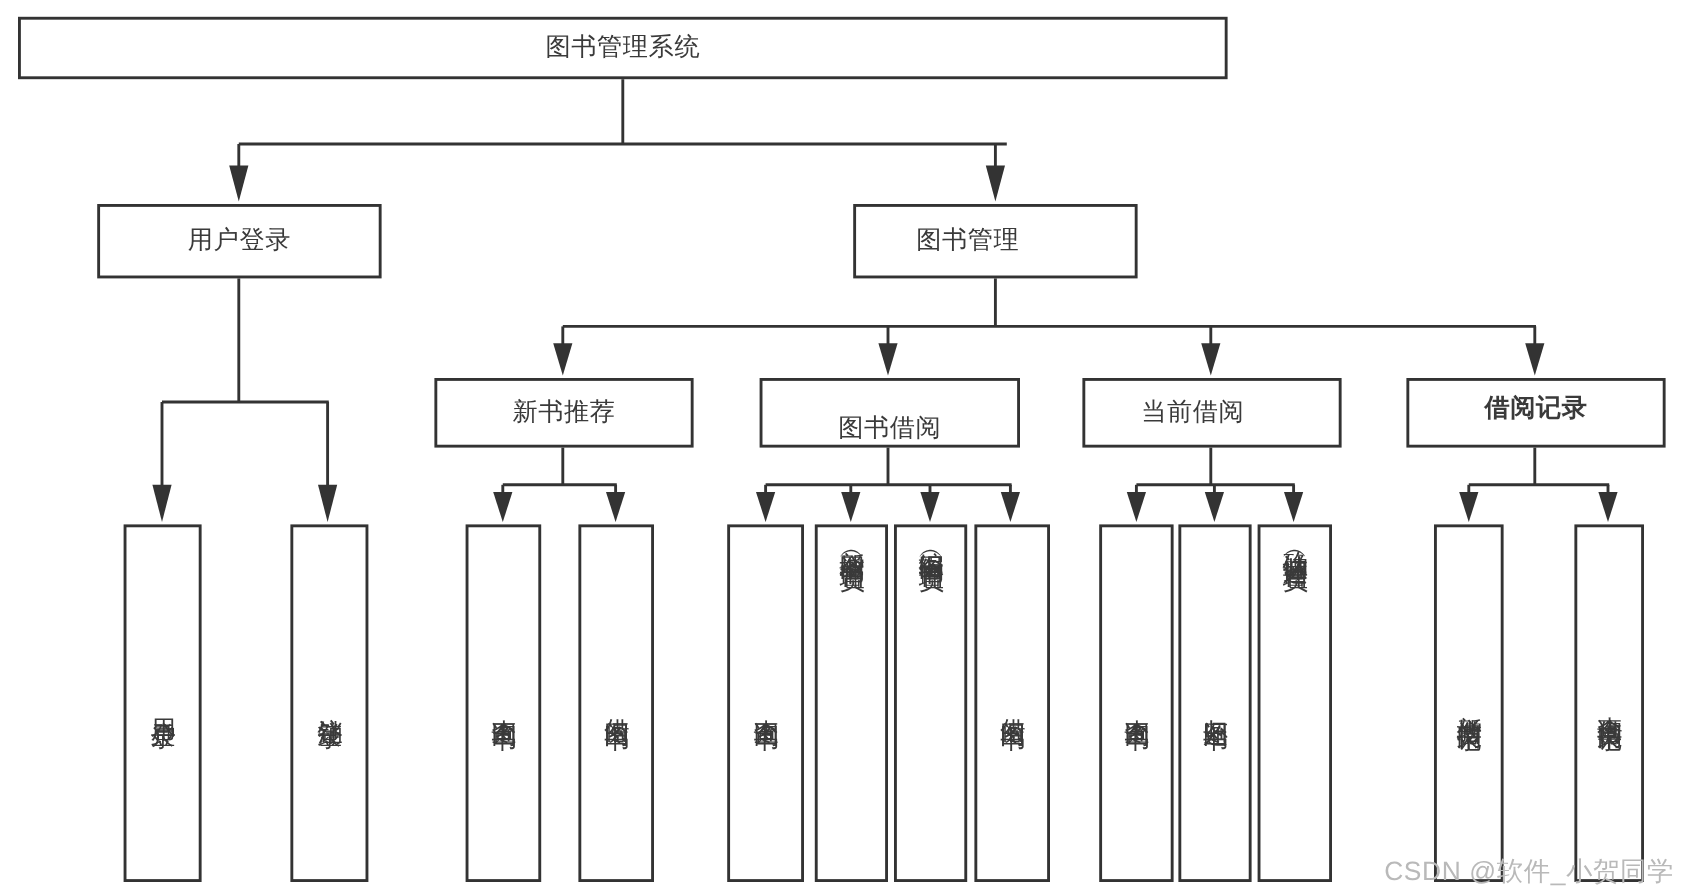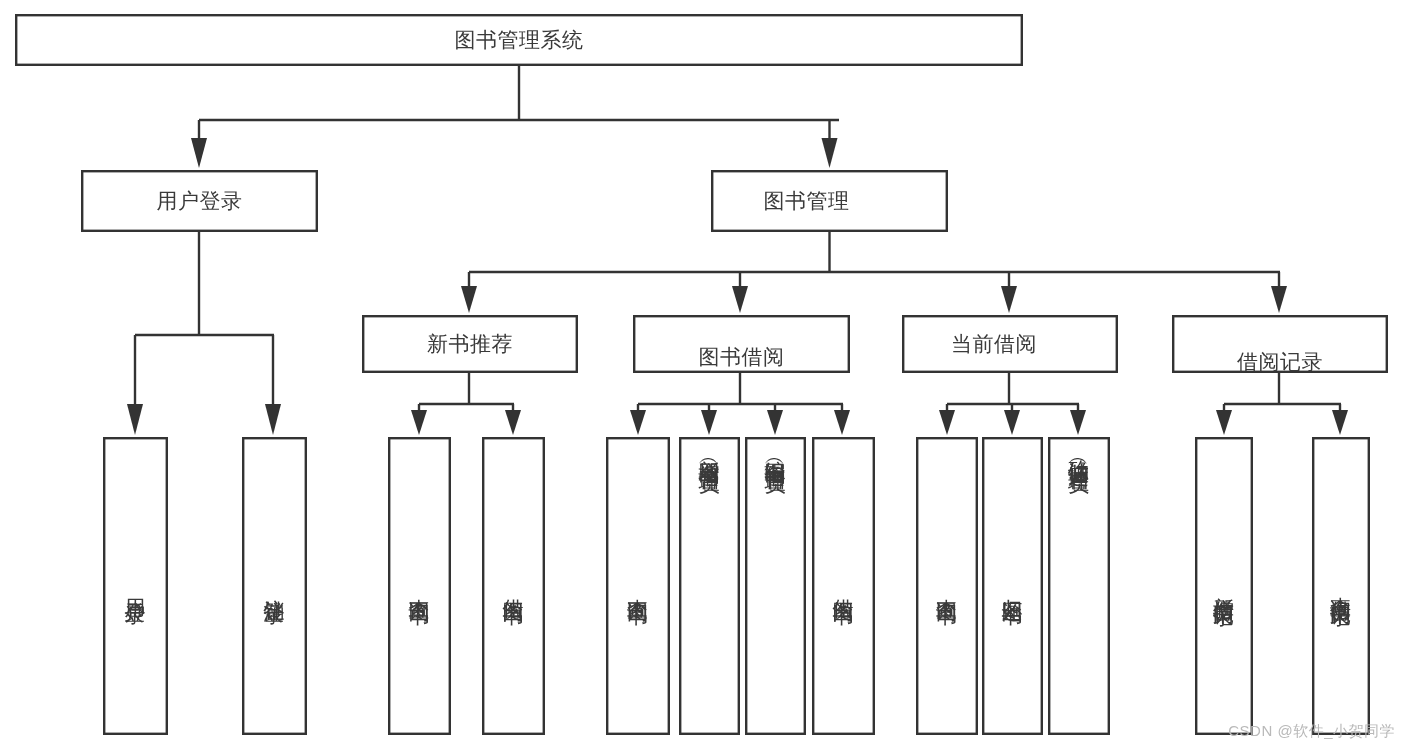--- a/index.html
+++ b/index.html
@@ -64,21 +64,21 @@
     padding-top: 6px;
   }
   .node-label.vertical.centered {
     justify-content: center;
     padding-top: 0;
   }
   .watermark {
     position: absolute;
     right: 10px;
     bottom: 6px;
-    font-size: 15px;
+    font-size: 22px;
     color: #b9b9b9;
     font-family: "Liberation Sans", "DejaVu Sans", sans-serif;
     letter-spacing: 0.5px;
     white-space: nowrap;
   }
 </style>
 </head>
 <body>
 
 <div id="diagram-root">
@@ -224,21 +224,21 @@
   </svg>
 
   <div class="node-label horizontal" style="left:15px;top:14px;width:1008px;height:52px;">图书管理系统</div>
 
   <div class="node-label horizontal" style="left:81px;top:170px;width:237px;height:62px;">用户登录</div>
   <div class="node-label horizontal" style="left:711px;top:170px;width:191px;height:62px;">图书管理</div>
 
   <div class="node-label horizontal" style="left:362px;top:315px;width:216px;height:58px;border-radius:19px;">新书推荐</div>
   <div class="node-label horizontal" style="left:633px;top:328px;width:217px;height:58px;">图书借阅</div>
   <div class="node-label horizontal" style="left:902px;top:315px;width:184px;height:58px;">当前借阅</div>
-  <div class="node-label horizontal" style="left:1172px;top:333px;width:216px;height:58px;">借阅记录</div>
+  <div class="node-label horizontal" style="left:1172px;top:312px;width:216px;height:58px;font-weight:bold;">借阅记录</div>
 
   <div class="node-label vertical centered" style="left:103px;top:437px;width:65px;height:298px;">用户登录</div>
   <div class="node-label vertical centered" style="left:242px;top:437px;width:65px;height:298px;">注销登录</div>
   <div class="node-label vertical centered" style="left:388px;top:437px;width:63px;height:298px;">查询图书</div>
   <div class="node-label vertical centered" style="left:482px;top:437px;width:63px;height:298px;">借阅图书</div>
   <div class="node-label vertical centered" style="left:606px;top:437px;width:64px;height:298px;">查询图书</div>
   <div class="node-label vertical" style="left:679px;top:437px;width:61px;height:298px;">新增图书（管理员）</div>
   <div class="node-label vertical" style="left:745px;top:437px;width:61px;height:298px;">编辑图书（管理员）</div>
   <div class="node-label vertical centered" style="left:812px;top:437px;width:63px;height:298px;">借阅图书</div>
   <div class="node-label vertical centered" style="left:916px;top:437px;width:62px;height:298px;">查询图书</div>

